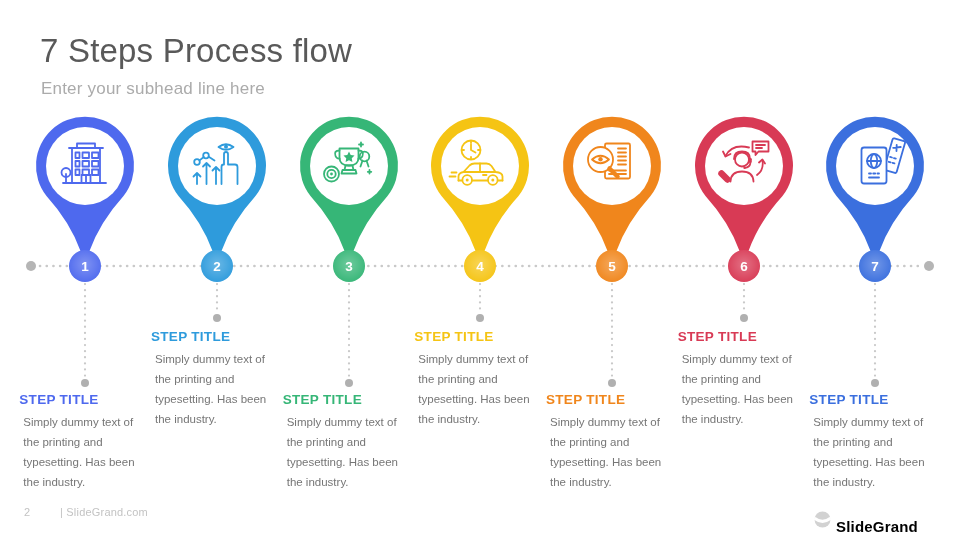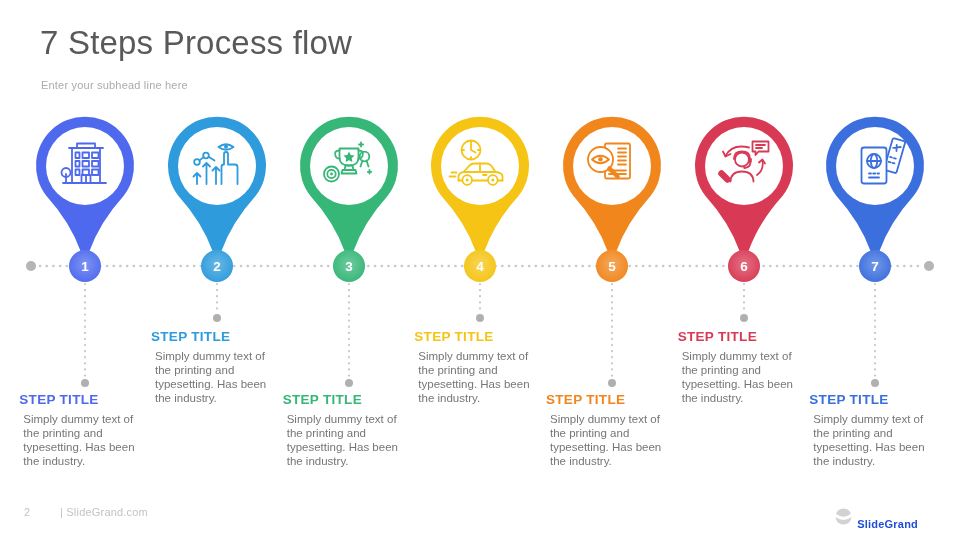--- a/index.html
+++ b/index.html
@@ -2,44 +2,44 @@
 <html><head>
 <meta charset="utf-8">
 <style>
   html,body{margin:0;padding:0;background:#e8e8e8;}
   .slide{
     position:relative;width:960px;height:540px;background:#ffffff;
     font-family:"Liberation Sans", sans-serif;overflow:hidden;margin:0 auto;
   }
   
   .slide-title{
-    position:absolute;left:40px;top:24px;margin:0;
+    position:absolute;left:40px;top:32px;margin:0;
     font-size:33px;font-weight:400;color:#595959;letter-spacing:.2px;
   }
   .slide-subtitle{
     position:absolute;left:41px;top:79px;margin:0;
-    font-size:11px;color:#ababab;letter-spacing:.2px;
+    font-size:17px;color:#ababab;letter-spacing:.2px;
   }
   
   .timeline{position:absolute;left:0;top:256px;width:960px;height:20px;}
   
   .step{position:absolute;top:114px;width:132px;height:400px;}
   .col1{left:19.3px}.col2{left:151px}.col3{left:282.7px}.col4{left:414.3px}
   .col5{left:546px}.col6{left:677.7px}.col7{left:809.3px}
   .pin-svg{position:absolute;left:0;top:0;width:132px;height:290px;overflow:visible;}
   .step-text{position:absolute;left:0;width:132px;text-align:left;}
   .pos-low  .step-text{top:278px;}
   .pos-high .step-text{top:215px;}
   .step-title{margin:0;font-size:13.5px;font-weight:bold;letter-spacing:.3px;}
-  .step-desc{margin:5px auto 0;width:124px;font-size:11.5px;line-height:14px;color:#767676;}
+  .step-desc{margin:5px auto 0;width:124px;font-size:11.5px;line-height:20px;color:#767676;}
   
   .page-number{position:absolute;left:24px;top:506px;font-size:11px;color:#c3c3c3;}
   .site-label{position:absolute;left:60px;top:506px;font-size:11px;color:#c3c3c3;letter-spacing:.2px;}
   .brand{position:absolute;right:42px;top:503px;display:flex;align-items:center;gap:5px;}
-  .brand-text{font-size:11px;font-weight:bold;color:#1d4ed8;letter-spacing:.2px;margin-top:15px;}
+  .brand-text{font-size:15px;font-weight:bold;color:#000000;letter-spacing:.2px;margin-top:15px;}
   svg text{font-family:"Liberation Sans", sans-serif;}
 </style>
 </head>
 <body>
 
 <div class="slide">
 
   <h1 class="slide-title">7 Steps Process flow</h1>
   <p class="slide-subtitle">Enter your subhead line here</p>
 

